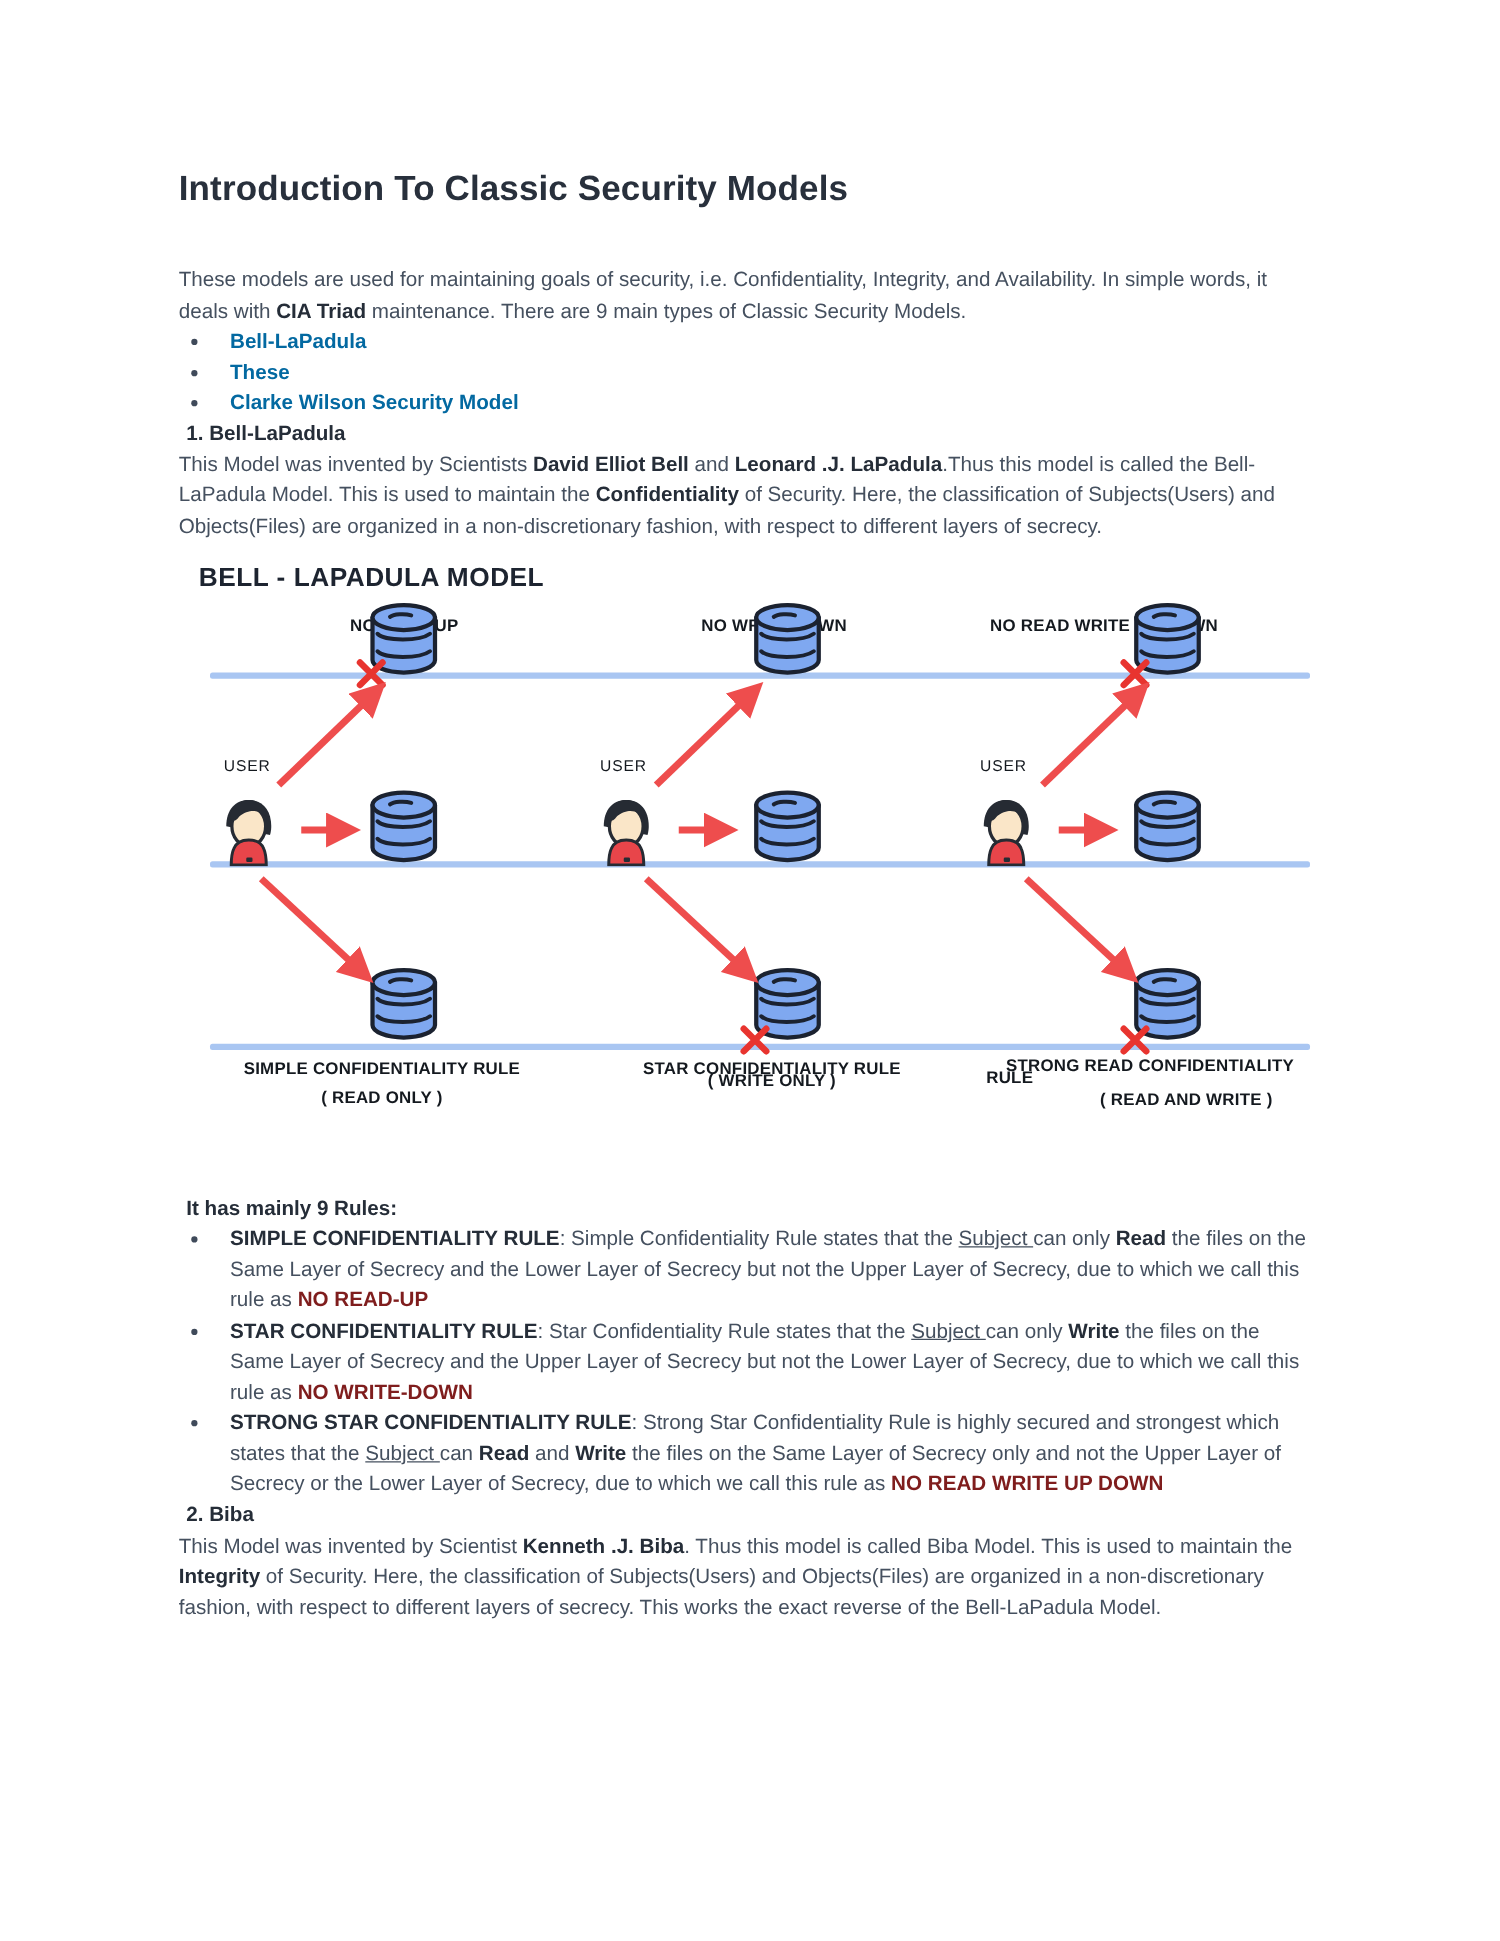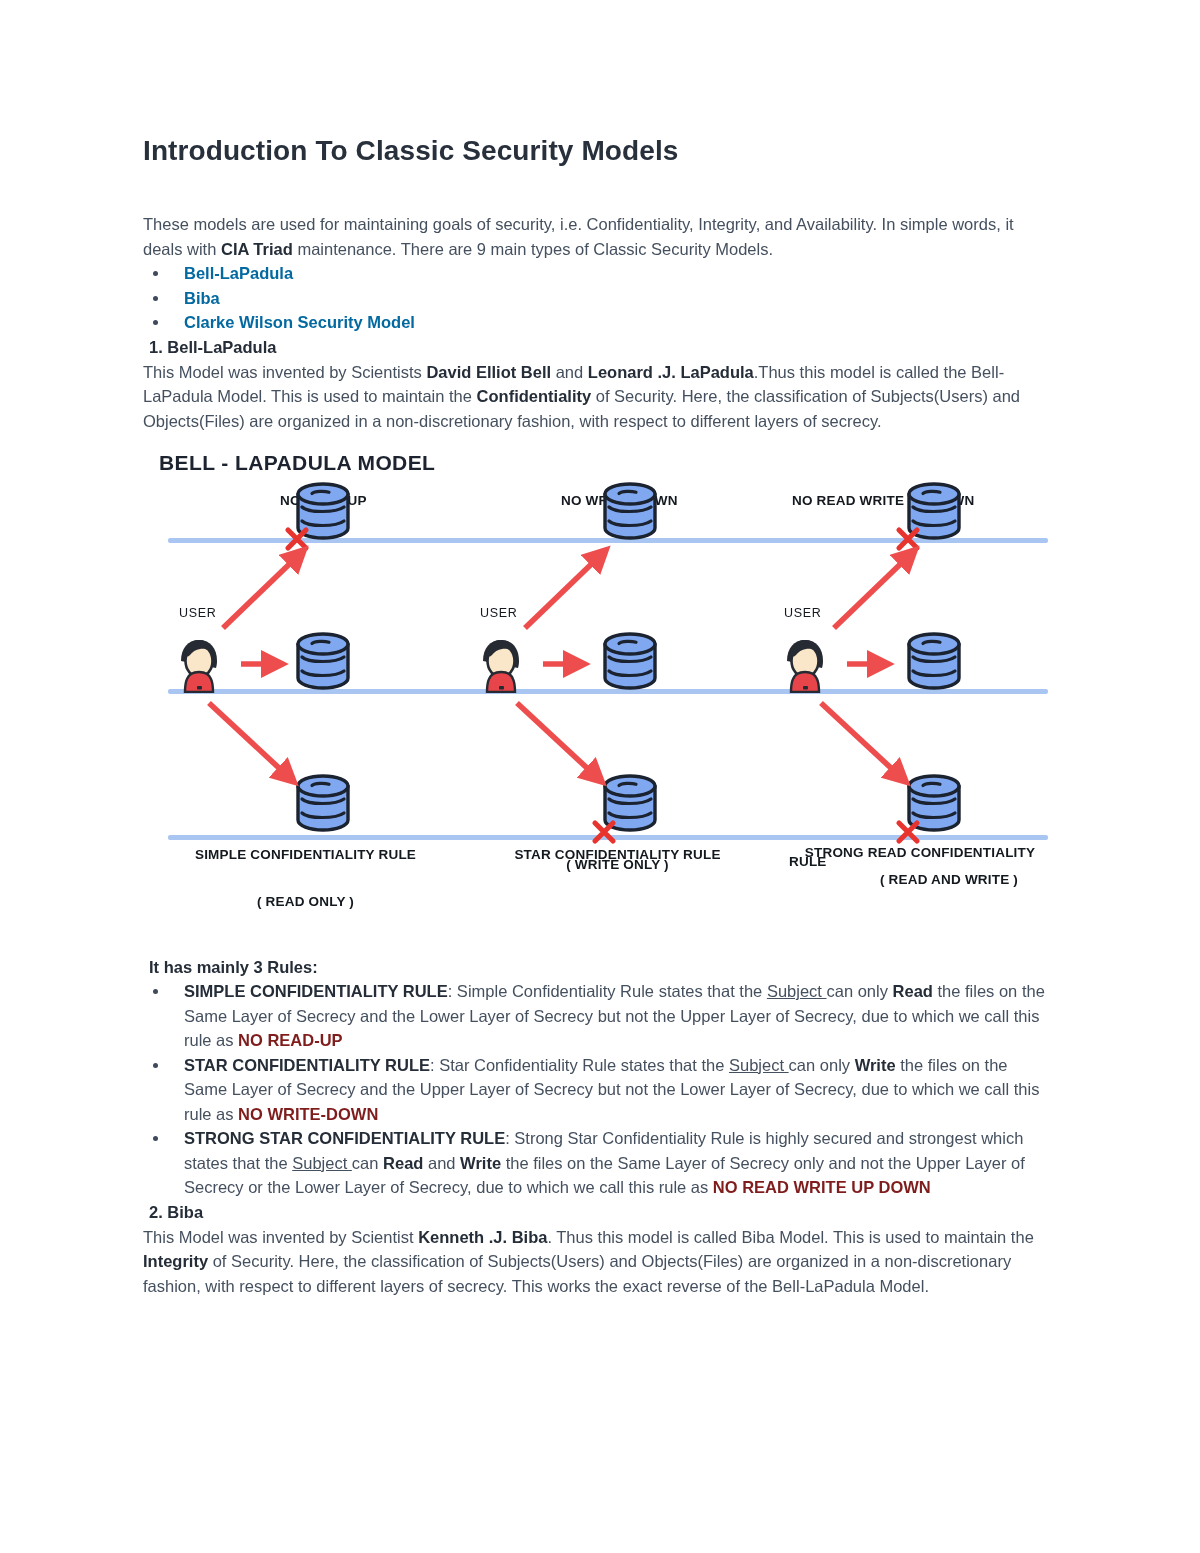--- a/index.html
+++ b/index.html
@@ -95,21 +95,21 @@
 
 <div class="page">
   <div class="content">
 
     <h1 class="doc-title">Introduction To Classic Security Models</h1>
 
     <p class="para"><span>These models are used for maintaining goals of security, i.e. Confidentiality, Integrity, and Availability. In simple words, it deals with </span><b>CIA Triad</b><span> maintenance. There are 9 main types of Classic Security Models.</span></p>
 
     <ul class="bullet-list">
       <li><span class="strongname">Bell-LaPadula</span></li>
-      <li><span class="strongname">Biba</span></li>
+      <li><span class="strongname">These</span></li>
       <li><span class="strongname">Clarke Wilson Security Model</span></li>
     </ul>
 
     <h2 class="sub">1. Bell-LaPadula</h2>
 
     <p class="para"><span>This Model was invented by Scientists </span><b>David Elliot Bell</b><span> and </span><b>Leonard .J. LaPadula</b><span>.Thus this model is called the Bell-LaPadula Model. This is used to maintain the </span><b>Confidentiality</b><span> of Security. Here, the classification of Subjects(Users) and Objects(Files) are organized in a non-discretionary fashion, with respect to different layers of secrecy.</span></p>
 
     <div class="diagram">
 
       <div class="dg-title">BELL - LAPADULA MODEL</div>
@@ -380,32 +380,32 @@
             <defs>
               <marker id="ah9" markerWidth="5" markerHeight="5" refX="3.6" refY="2.5" orient="auto">
                 <path d="M0 0 L5 2.5 L0 5 z" fill="#ee4d4d"></path>
               </marker>
             </defs>
             <line x1="4" y1="4" x2="88" y2="82" stroke="#ee4d4d" stroke-width="5.6" marker-end="url(#ah9)"></line>
           </svg>
       </div>
 
       <div class="botlabel" style="left:30px;top:396px;width:265px;">SIMPLE CONFIDENTIALITY RULE</div>
-      <div class="botlabel" style="left:30px;top:443px;width:265px;">( READ ONLY )</div>
+      <div class="botlabel" style="left:30px;top:419px;width:265px;">( READ ONLY )</div>
 
       <div class="botlabel" style="left:342px;top:396px;width:265px;">STAR CONFIDENTIALITY RULE</div>
       <div class="botlabel" style="left:342px;top:406px;width:265px;">( WRITE ONLY )</div>
 
       <div class="botlabel" style="left:646px;top:394px;width:262px;">STRONG READ CONFIDENTIALITY</div>
       <div class="botlabel" style="left:646px;top:403px;text-align:left;width:60px;">RULE</div>
       <div class="botlabel" style="left:706px;top:421px;width:200px;">( READ AND WRITE )</div>
     </div>
 
     <div class="rules">
-      <div class="rules-head">It has mainly 3 Rules:</div>
+      <div class="rules-head">It has mainly 9 Rules:</div>
       <ul class="rule-list">
         <li><span class="rl-name">SIMPLE CONFIDENTIALITY RULE</span><span>: Simple Confidentiality Rule states that the </span><span class="u">Subject </span><span>can only </span><span class="bk">Read</span><span> the files on the Same Layer of Secrecy and the Lower Layer of Secrecy but not the Upper Layer of Secrecy, due to which we call this rule as </span><span class="caps">NO READ-UP</span></li>
 
         <li><span class="rl-name">STAR CONFIDENTIALITY RULE</span><span>: Star Confidentiality Rule states that the </span><span class="u">Subject </span><span>can only </span><span class="bk">Write</span><span> the files on the Same Layer of Secrecy and the Upper Layer of Secrecy but not the Lower Layer of Secrecy, due to which we call this rule as </span><span class="caps">NO WRITE-DOWN</span></li>
 
         <li><span class="rl-name">STRONG STAR CONFIDENTIALITY RULE</span><span>: Strong Star Confidentiality Rule is highly secured and strongest which states that the </span><span class="u">Subject </span><span>can </span><span class="bk">Read</span><span> and </span><span class="bk">Write</span><span> the files on the Same Layer of Secrecy only and not the Upper Layer of Secrecy or the Lower Layer of Secrecy, due to which we call this rule as </span><span class="caps">NO READ WRITE UP DOWN</span></li>
       </ul>
     </div>
 
     <h2 class="sub mt12">2. Biba</h2>

